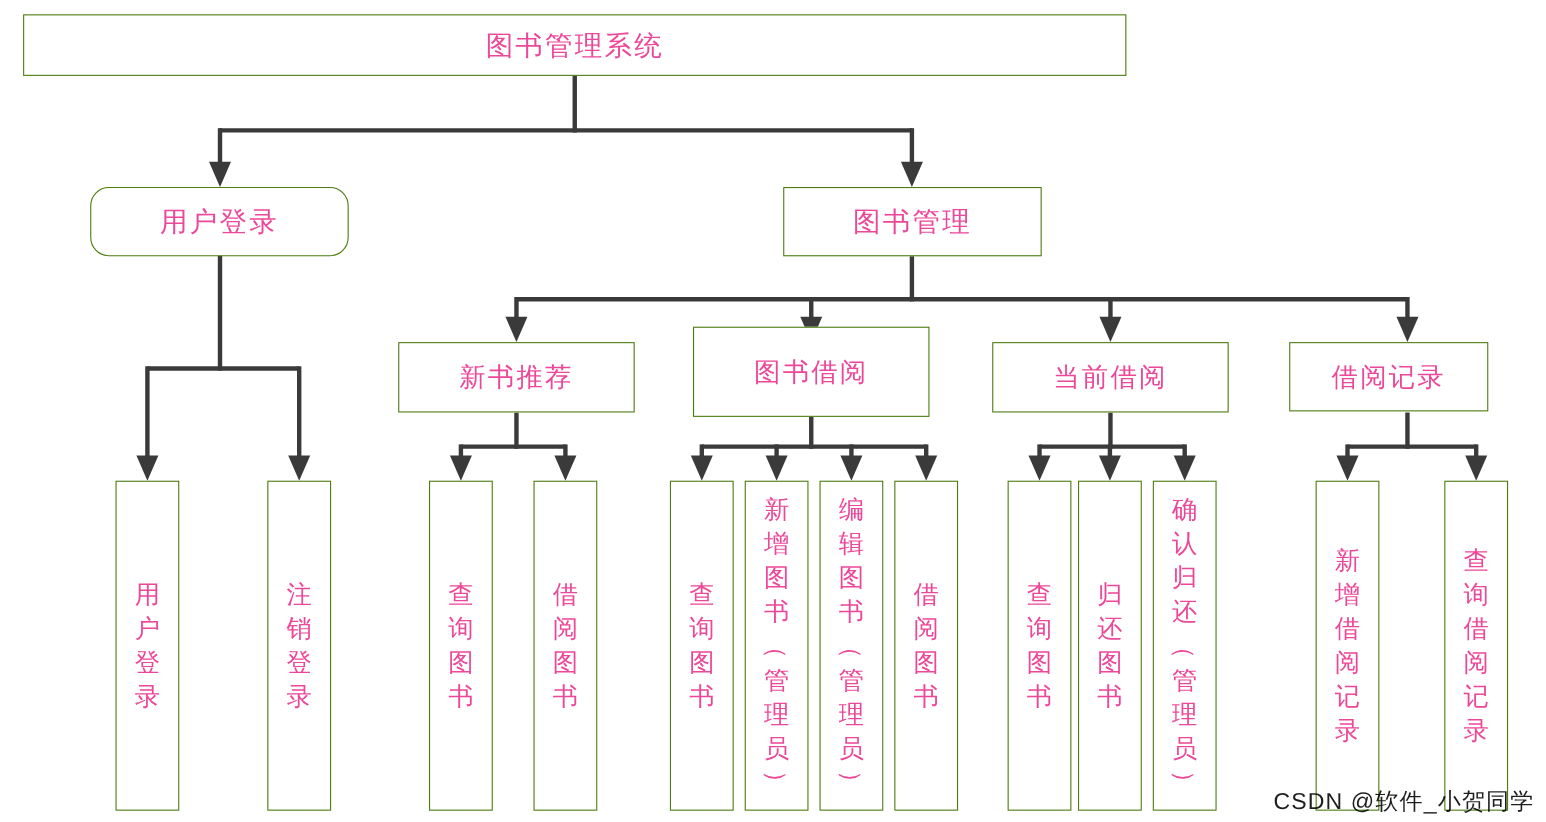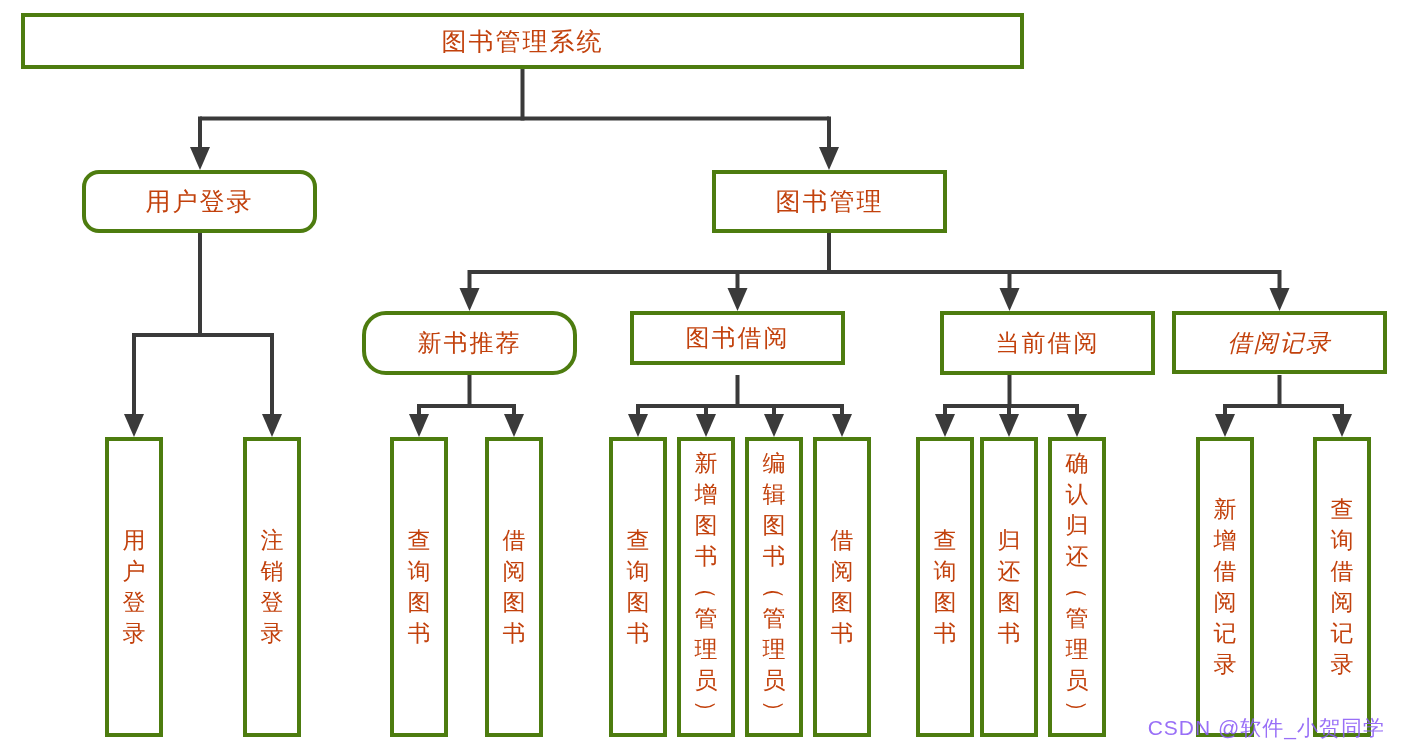--- a/index.html
+++ b/index.html
@@ -9,50 +9,50 @@
     width: 1405px;
     height: 747px;
     background: #ffffff;
     overflow: hidden;
     color: #333333;
   }
   svg.connectors { position: absolute; left: 0; top: 0; z-index: 1; }
   .node {
     position: absolute;
     background: #ffffff;
-    border: 4px solid #4d7c0f;
+    border: 1px solid #4d7c0f;
     box-sizing: border-box;
     display: flex;
     align-items: center;
     justify-content: center;
     z-index: 2;
-    color: #c2410c;
+    color: #ec4899;
   }
   .hnode { font-size: 25px; letter-spacing: 2px; white-space: nowrap; }
   .hnode.l3 { font-size: 24px; }
   .vnode {
     flex-direction: column;
     justify-content: center;
     align-items: center;
   }
   .vchar {
     height: 31px;
     line-height: 31px;
     font-size: 23px;
     width: 100%;
     text-align: center;
   }
   .vchar.vrot { transform: rotate(90deg); }
   .watermark {
     position: absolute;
-    right: 20px;
+    right: 10px;
     bottom: 5px;
     font-size: 21px;
     letter-spacing: 1px;
-    color: #8b5cf6;
+    color: #000000;
     opacity: 0.88;
     z-index: 5;
     white-space: nowrap;
   }
 </style>
 </head>
 <body>
 
 <div class="canvas">
 
@@ -123,24 +123,24 @@
       <polygon points="1215,414 1235,414 1225,437"></polygon>
       <polygon points="1332,414 1352,414 1342,437"></polygon>
     </g>
   </svg>
 
   <div class="node hnode" style="left:21px; top:13px; width:1003px; height:56px;">图书管理系统</div>
 
   <div class="node hnode" style="left:82px; top:170px; width:235px; height:63px;border-radius:17px;">用户登录</div>
   <div class="node hnode" style="left:712px; top:170px; width:235px; height:63px;text-align:right;">图书管理</div>
 
-  <div class="node hnode l3" style="left:362px; top:311px; width:215px; height:64px;border-radius:24px;">新书推荐</div>
-  <div class="node hnode l3" style="left:630px; top:311px; width:215px; height:54px;">图书借阅</div>
-  <div class="node hnode l3" style="left:902px; top:311px; width:215px; height:64px;margin-left:38px;">当前借阅</div>
-  <div class="node hnode l3" style="left:1172px; top:311px; width:215px; height:63px;font-style:italic;">借阅记录</div>
+  <div class="node hnode l3" style="left:362px; top:311px; width:215px; height:64px;">新书推荐</div>
+  <div class="node hnode l3" style="left:630px; top:297px; width:215px; height:82px;">图书借阅</div>
+  <div class="node hnode l3" style="left:902px; top:311px; width:215px; height:64px;">当前借阅</div>
+  <div class="node hnode l3" style="left:1172px; top:311px; width:181px; height:63px;">借阅记录</div>
 
   <div class="node vnode" style="left:105px; top:437px; width:58px; height:300px;">
       <div class="vchar">用</div>
       <div class="vchar">户</div>
       <div class="vchar">登</div>
       <div class="vchar">录</div>
     </div>
   <div class="node vnode" style="left:243px; top:437px; width:58px; height:300px;">
       <div class="vchar">注</div>
       <div class="vchar">销</div>

